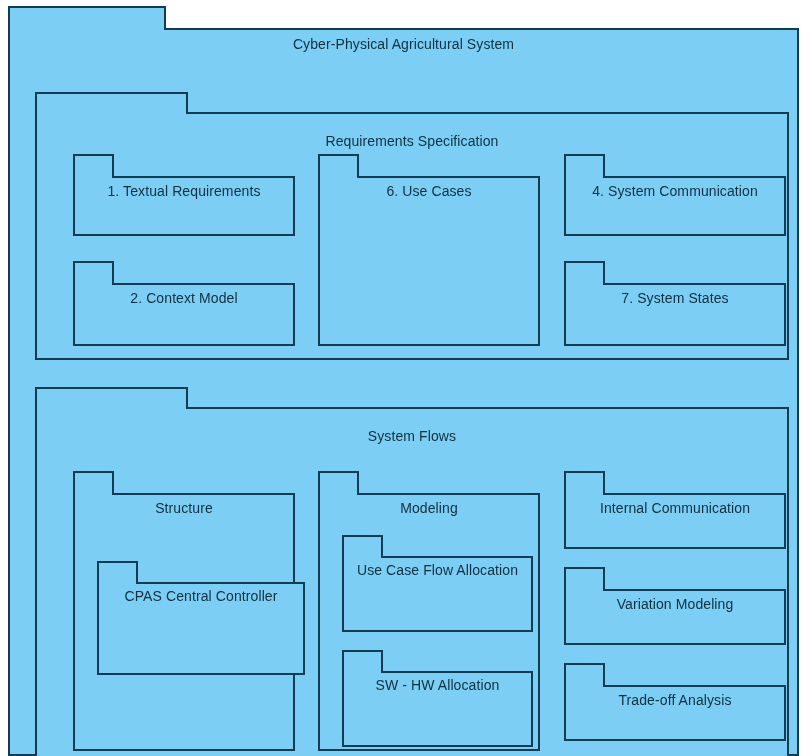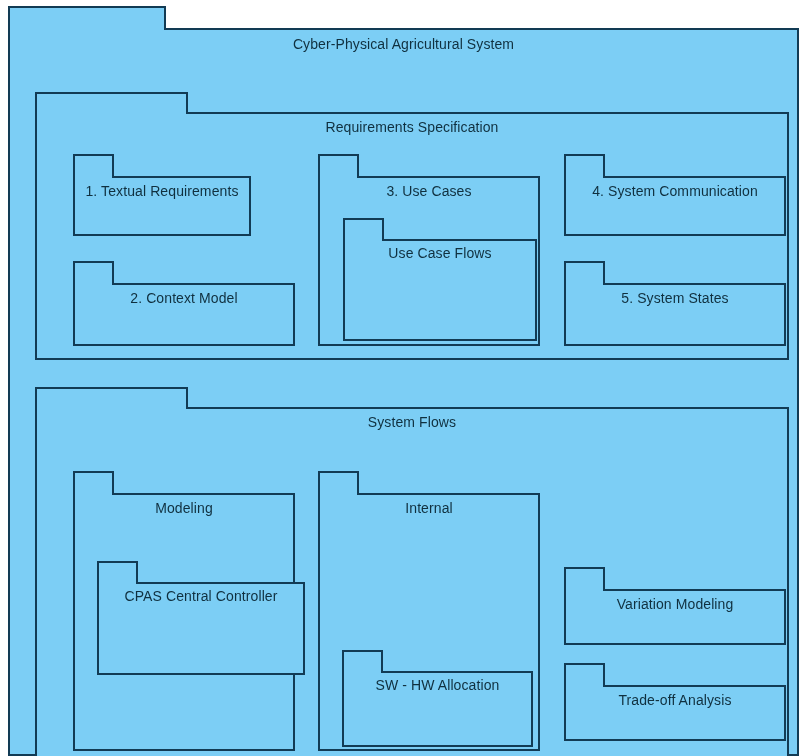--- a/index.html
+++ b/index.html
@@ -77,21 +77,21 @@
 
   
   .section-pkg > .pkg-tab {
     width: 153px;
     height: 22px;
   }
   .section-pkg > .pkg-body {
     top: 20px;
   }
   .section-pkg > .pkg-body > .pkg-title {
-    padding-top: 7px;
+    padding-top: 21px;
   }
 
   #sec-requirements {
     left: 25px;
     top: 62px;
     width: 754px;
     height: 268px;
   }
   #sec-design {
     left: 25px;
@@ -118,21 +118,21 @@
     height: 23px;
   }
   .sub-pkg > .pkg-body {
     top: 21px;
   }
   .sub-pkg > .pkg-body > .pkg-title {
     padding-top: 6px;
   }
 
   
-  #pkg-textual-requirements  { left: 36px;  top: 40px;  width: 178px; height: 82px;  }
+  #pkg-textual-requirements  { left: 36px;  top: 40px;  width: 222px; height: 82px;  }
   #pkg-context-model         { left: 36px;  top: 147px; width: 222px; height: 85px;  }
   #pkg-use-cases             { left: 281px; top: 40px;  width: 222px; height: 192px; }
   #pkg-use-case-flows        { left: 23px;  top: 40px;  width: 194px; height: 123px; }
   #pkg-system-communication  { left: 527px; top: 40px;  width: 222px; height: 82px; padding-left: 28px;  }
   #pkg-system-states         { left: 527px; top: 147px; width: 222px; height: 85px;  }
 
   
   #pkg-structure             { left: 36px;  top: 62px;  width: 222px; height: 280px; }
   #pkg-cpas-central-controller { left: 22px; top: 66px; width: 208px; height: 114px; }
 
@@ -169,82 +169,88 @@
           <div class="pkg item-pkg" id="pkg-context-model">
             <div class="pkg-tab"></div>
             <div class="pkg-body">
               <span class="pkg-title">2. Context Model</span>
             </div>
           </div>
 
           <div class="pkg item-pkg" id="pkg-use-cases">
             <div class="pkg-tab"></div>
             <div class="pkg-body">
-              <span class="pkg-title">3. Use Cases</span>
-
-              <div class="pkg sub-pkg" id="pkg-use-case-flows">
-                <div class="pkg-tab"></div>
-                <div class="pkg-body">
-                  <span class="pkg-title">Use Case Flows</span>
-                </div>
-              </div>
+              <span class="pkg-title">6. Use Cases</span>
+
             </div>
           </div>
 
           <div class="pkg item-pkg" id="pkg-system-communication">
             <div class="pkg-tab"></div>
             <div class="pkg-body">
               <span class="pkg-title">4. System Communication</span>
             </div>
           </div>
 
           <div class="pkg item-pkg" id="pkg-system-states">
             <div class="pkg-tab"></div>
             <div class="pkg-body">
-              <span class="pkg-title">5. System States</span>
+              <span class="pkg-title">7. System States</span>
             </div>
           </div>
 
         </div>
       </div>
 
       <div class="pkg section-pkg" id="sec-design">
         <div class="pkg-tab"></div>
         <div class="pkg-body">
           <span class="pkg-title">System Flows</span>
 
           <div class="pkg item-pkg" id="pkg-structure">
             <div class="pkg-tab"></div>
             <div class="pkg-body">
-              <span class="pkg-title">Modeling</span>
+              <span class="pkg-title">Structure</span>
 
               <div class="pkg sub-pkg" id="pkg-cpas-central-controller">
                 <div class="pkg-tab"></div>
                 <div class="pkg-body">
                   <span class="pkg-title">CPAS Central Controller</span>
                 </div>
               </div>
             </div>
           </div>
 
           <div class="pkg item-pkg" id="pkg-allocation">
             <div class="pkg-tab"></div>
             <div class="pkg-body">
-              <span class="pkg-title">Internal</span>
-
+              <span class="pkg-title">Modeling</span>
+
+              <div class="pkg sub-pkg" id="pkg-use-case-flow-allocation">
+                <div class="pkg-tab"></div>
+                <div class="pkg-body">
+                  <span class="pkg-title">Use Case Flow Allocation</span>
+                </div>
+              </div>
 
               <div class="pkg sub-pkg" id="pkg-sw-hw-allocation">
                 <div class="pkg-tab"></div>
                 <div class="pkg-body">
                   <span class="pkg-title">SW - HW Allocation</span>
                 </div>
               </div>
             </div>
           </div>
 
+          <div class="pkg item-pkg" id="pkg-internal-communication">
+            <div class="pkg-tab"></div>
+            <div class="pkg-body">
+              <span class="pkg-title">Internal Communication</span>
+            </div>
+          </div>
 
           <div class="pkg item-pkg" id="pkg-trade-off-analysis">
             <div class="pkg-tab"></div>
             <div class="pkg-body">
               <span class="pkg-title">Trade-off Analysis</span>
             </div>
           </div>
 
           <div class="pkg item-pkg" id="pkg-variation-modeling">
             <div class="pkg-tab"></div>

